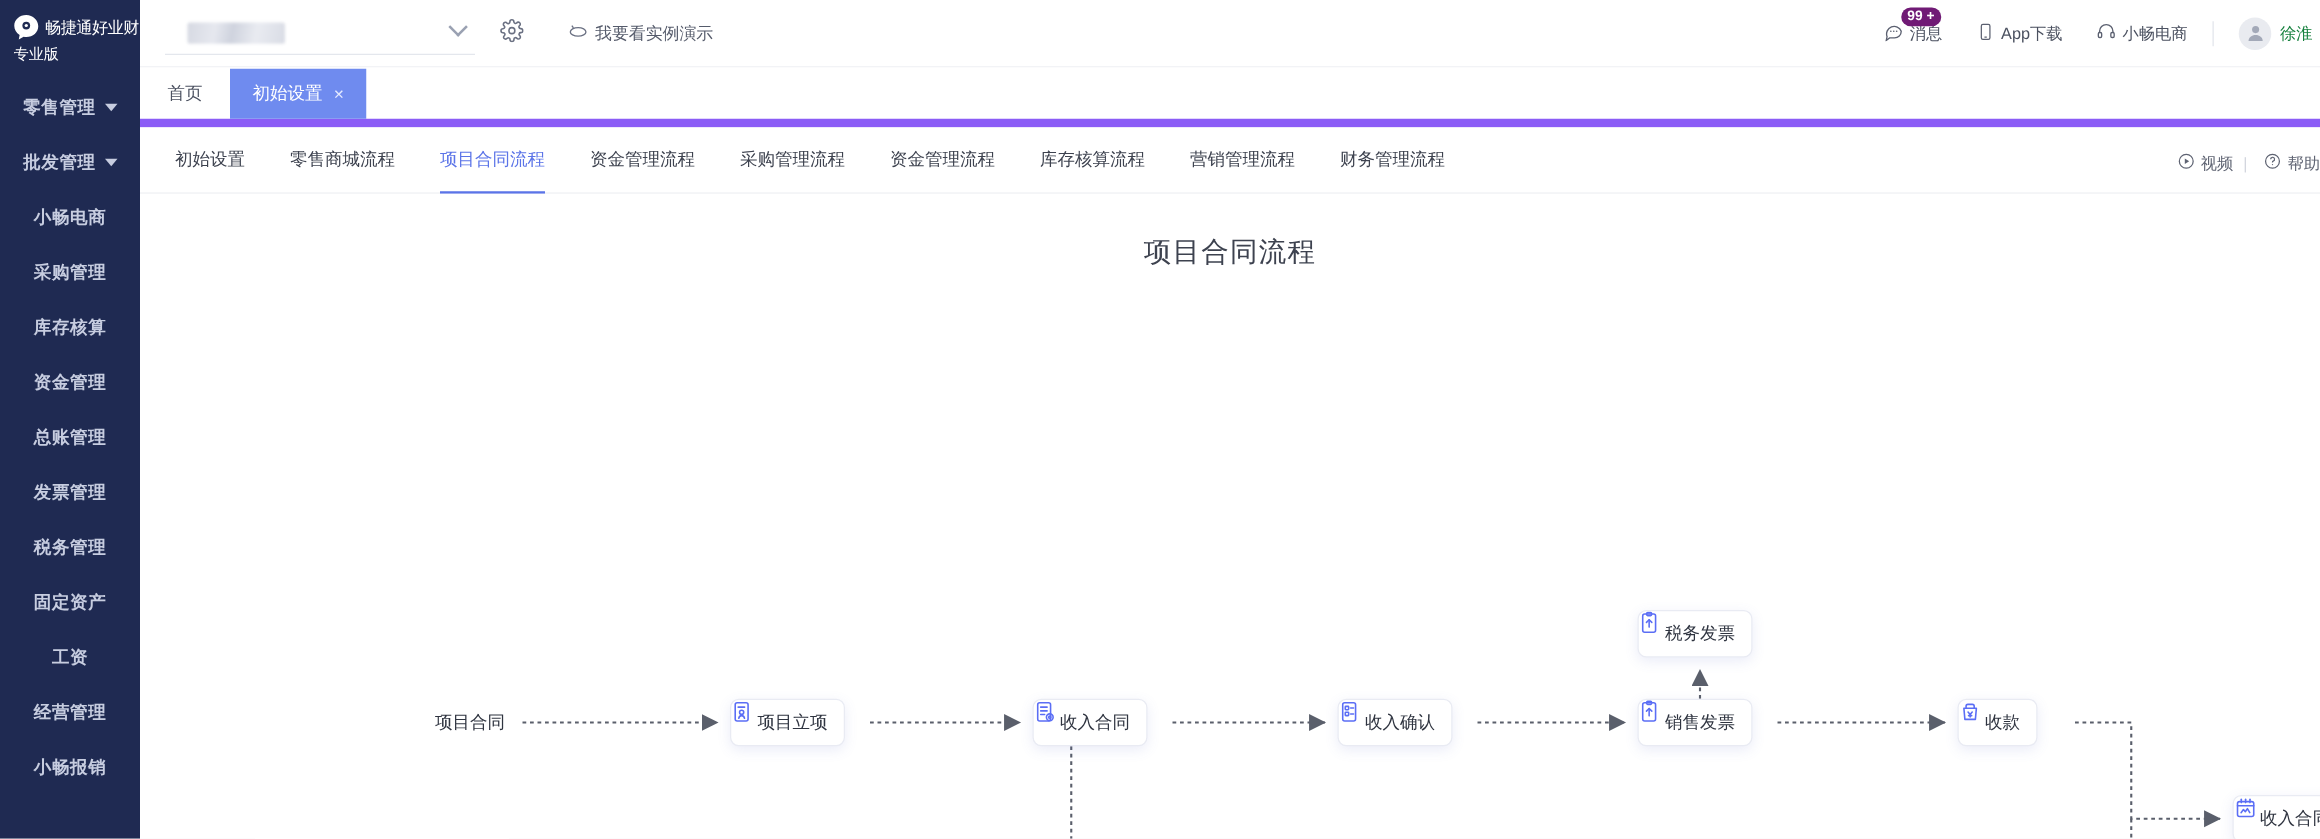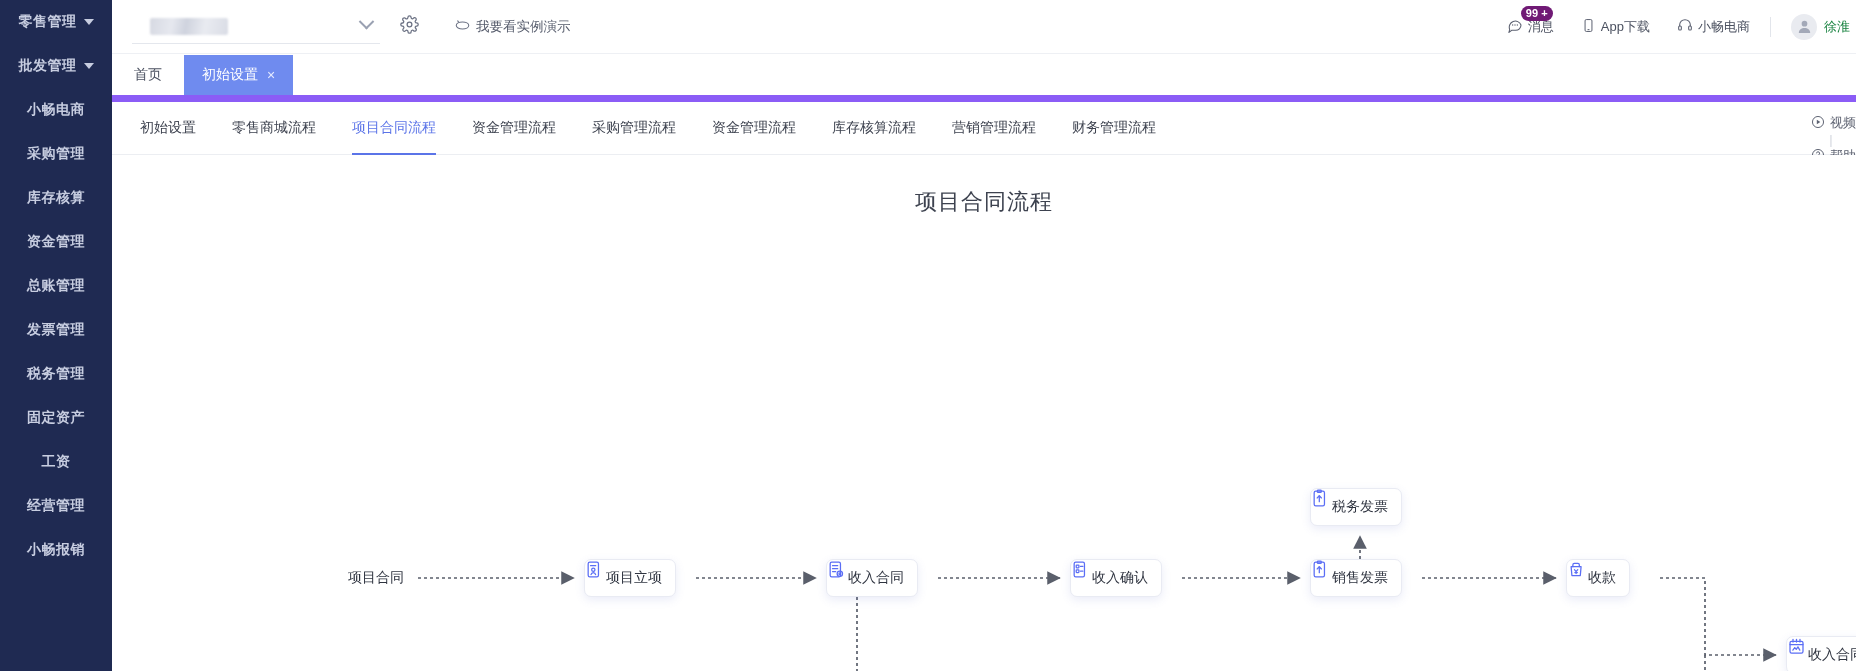--- a/index.html
+++ b/index.html
@@ -121,22 +121,22 @@
     font-size:14px; color:#3d424f; margin-right:36px; cursor:pointer;
     height:53px; display:flex; align-items:center; position:relative;
     white-space:nowrap;
   }
   .stab.active { color:#5b74e8; }
   .stab.active::after {
     content:''; position:absolute; left:0; right:0; bottom:0;
     height:2px; background:#5b74e8;
   }
   .subtabs-right {
-    position:absolute; right:0px; top:12px; height:53px;
-    display:flex; align-items:center; font-size:13px; color:#5e6372;flex-direction:column;
+    position:absolute; right:0px; top:2px; height:53px;
+    display:flex; align-items:center; font-size:13px; color:#5e6372;
   }
   .sr-item { display:flex; align-items:center; cursor:pointer; }
   .sr-item span { margin-left:5px; }
   .sr-sep { margin:0 8px; color:#d3d6de; }
 
   #canvas {
     position:relative; height:516px; background:#ffffff;
   }
   #flow-title {
     text-align:center; font-size:22px; color:#3d424f;
@@ -160,20 +160,33 @@
   .rowlabel {
     position:absolute; font-size:14px; color:#2f3440; white-space:nowrap;
   }
 </style>
 </head>
 <body>
 
 <div id="app">
 
   <div id="sidebar">
+    <div class="logo-wrap">
+      <div class="logo-row">
+        <div class="logo-mark">
+          <svg width="24" height="24" viewBox="0 0 24 24">
+            <path d="M12 2C6.6 2 2.4 5.8 2.4 10.6c0 3 1.7 5.7 4.3 7.3l-.7 3.6 3.9-2.1c.7.1 1.4.2 2.1.2 5.4 0 9.6-3.8 9.6-8.6S17.4 2 12 2z" fill="#fff"></path>
+            <circle cx="12" cy="10.4" r="3.1" fill="#1f2a52"></circle>
+            <circle cx="12" cy="10.4" r="1.3" fill="#fff"></circle>
+          </svg>
+        </div>
+        <div class="logo-text">畅捷通好业财</div>
+      </div>
+      <div class="logo-sub">专业版</div>
+    </div>
     <div id="side-items">
         <div class="side-item">
           <span class="cap">零售管理</span>
           <span class="caret"></span>
         </div>
         <div class="side-item">
           <span class="cap">批发管理</span>
           <span class="caret"></span>
         </div>
         <div class="side-item">

